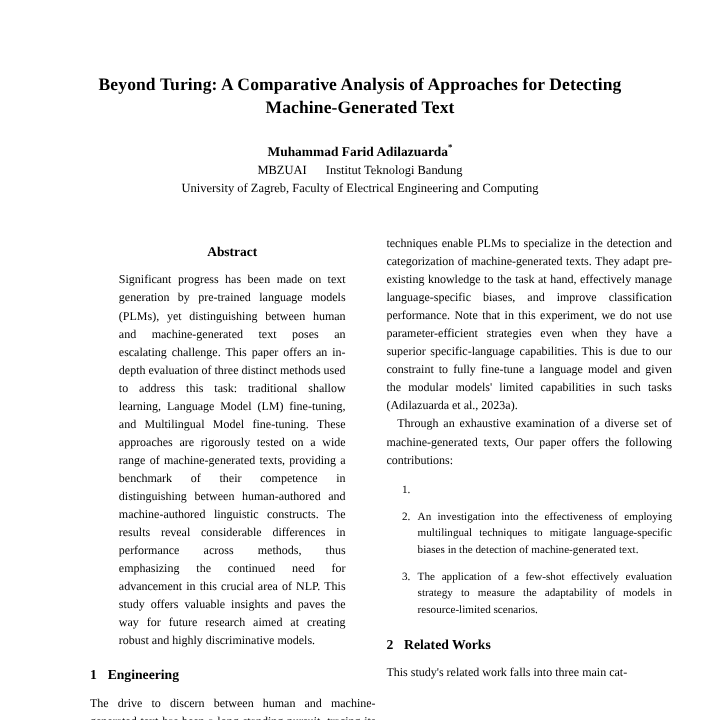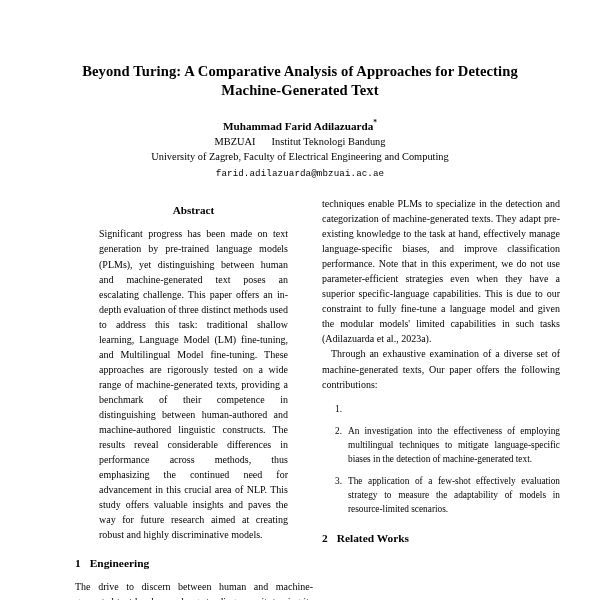--- a/index.html
+++ b/index.html
@@ -160,21 +160,20 @@
   <div class="title-block">
     <h1 class="paper-title">Beyond Turing: A Comparative Analysis of Approaches for Detecting Machine-Generated Text</h1>
 
     <div class="author-block">
       <div class="author-name"><span>Muhammad Farid Adilazuarda</span><sup>*</sup></div>
 
       <div class="affil-line"><span>MBZUAI</span><span class="gap"></span><span>Institut Teknologi Bandung</span></div>
 
       <div class="affil-line">University of Zagreb, Faculty of Electrical Engineering and Computing</div>
 
-      <div class="author-email">farid.adilazuarda@mbzuai.ac.ae</div>
     </div>
   </div>
 
   <div class="columns">
 
     <div class="col col-left">
 
       <div class="abstract-wrap">
         <div class="abstract-heading">Abstract</div>
         <p class="abstract-body">Significant progress has been made on text generation by pre-trained language models (PLMs), yet distinguishing between human and machine-generated text poses an escalating challenge. This paper offers an in-depth evaluation of three distinct methods used to address this task: traditional shallow learning, Language Model (LM) fine-tuning, and Multilingual Model fine-tuning. These approaches are rigorously tested on a wide range of machine-generated texts, providing a benchmark of their competence in distinguishing between human-authored and machine-authored linguistic constructs. The results reveal considerable differences in performance across methods, thus emphasizing the continued need for advancement in this crucial area of NLP. This study offers valuable insights and paves the way for future research aimed at creating robust and highly discriminative models.</p>
@@ -206,16 +205,17 @@
           <span class="num">3.</span>
           <span class="txt">The application of a few-shot effectively evaluation strategy to measure the adaptability of models in resource-limited scenarios.</span>
         </li>
       </ol>
 
       <div class="section-heading">
         <span class="sec-num">2</span>
         <span class="sec-title">Related Works</span>
       </div>
 
+      <p class="body-p tight">This study's related work falls into three main cat-</p>
     </div>
 
   </div>
 </div>
 
 </body></html>

